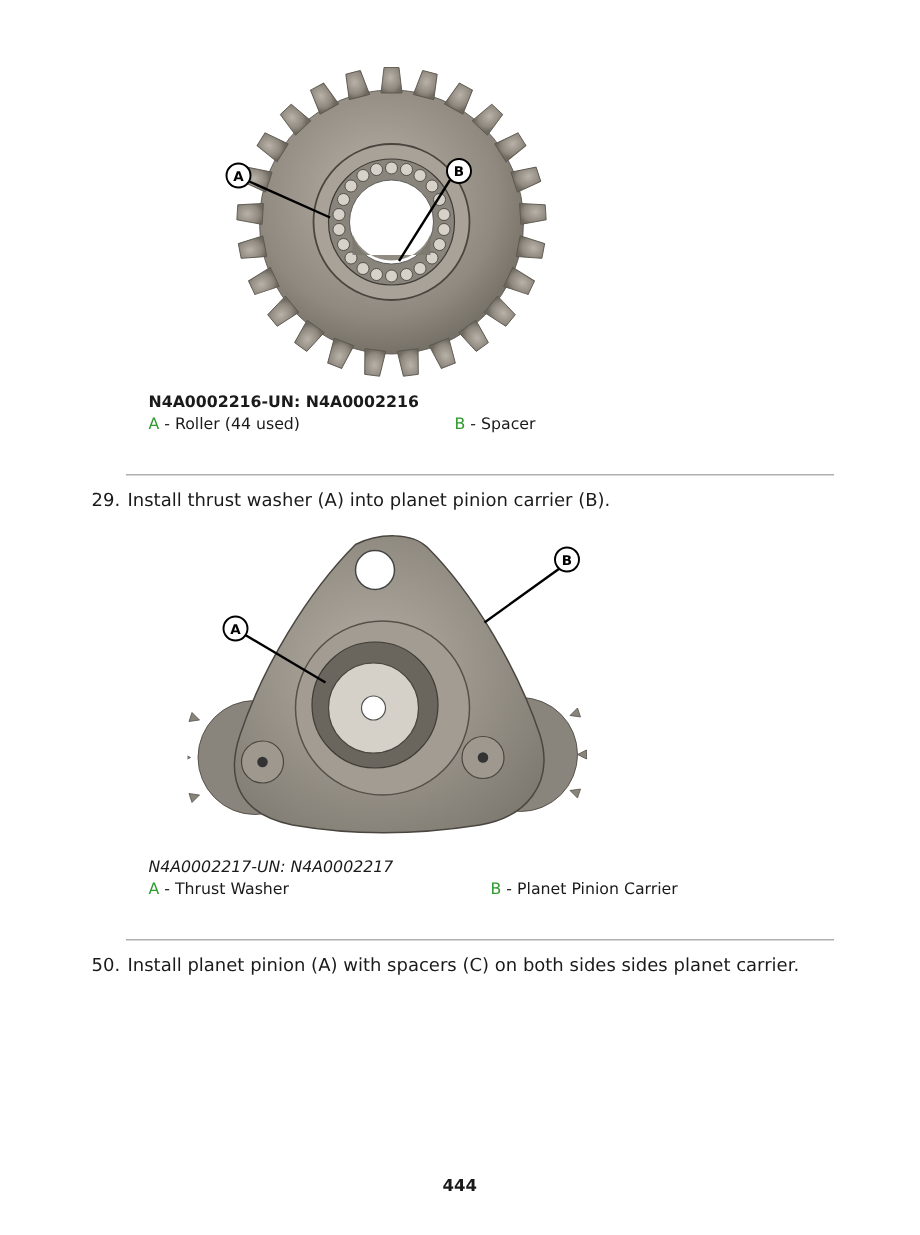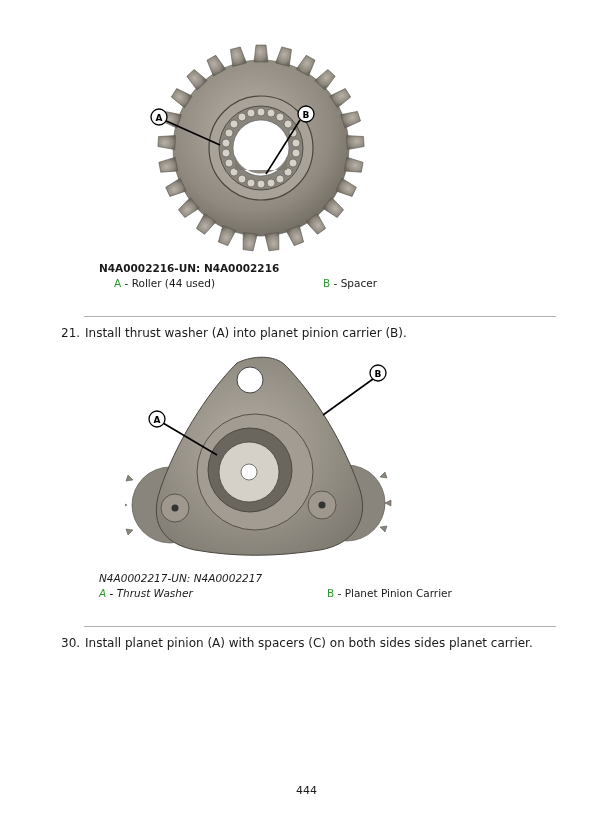--- a/index.html
+++ b/index.html
@@ -9,21 +9,21 @@
     }
     .fig { position: absolute; }
     .fig svg { display: block; }
     .caption { position: absolute; left: 99px; font-size: 10.5px; line-height: 15px; color: #1a1a1a; }
     .legend-row { position: absolute; left: 99px; font-size: 10.5px; line-height: 15px; width: 460px; }
     .legend-item { position: absolute; top: 0; white-space: nowrap; }
     .legend-letter { color: #2e9a2e; }
     .sep { position: absolute; left: 84px; width: 472px; height: 0; border-top: 1px solid #b0b0b0; }
     .step { position: absolute; left: 61px; font-size: 12px; line-height: 16px; white-space: nowrap; }
     .step .num { display: inline-block; width: 24px; }
-    .pagenum { position: absolute; left: 0; width: 613px; top: 784px; text-align: center; font-size: 11px; font-weight: normal; }
+    .pagenum { position: absolute; left: 0; width: 613px; top: 784px; text-align: center; font-size: 11px; font-weight: bold; }
   </style>
 </head>
 <body>
 
 <div class="fig" style="left:140px; top:40px;">
   <svg width="240" height="215" viewBox="0 0 240 215">
     <defs>
       <radialGradient id="g1" cx="45%" cy="40%" r="65%">
         <stop offset="0" stop-color="#b8b2a8"></stop>
         <stop offset="0.7" stop-color="#8f897f"></stop>
@@ -100,26 +100,26 @@
     </g>
     <g font-family="DejaVu Sans, sans-serif" font-size="9" font-weight="bold" text-anchor="middle" fill="#000">
       <text x="19" y="80.5">A</text>
       <text x="166" y="77.5">B</text>
     </g>
   </svg>
 </div>
 
 <div class="caption" style="top:261px;font-weight:bold;">N4A0002216-UN: N4A0002216</div>
 <div class="legend-row" style="top:276px;">
-  <span class="legend-item" style="left:0;margin-left:15px;"><span class="legend-letter">A</span><span> - Roller (44 used)</span></span>
-  <span class="legend-item" style="left:224px;text-align:center;"><span class="legend-letter">B</span><span> - Spacer</span></span>
+  <span class="legend-item" style="left:0;"><span class="legend-letter">A</span><span> - Roller (44 used)</span></span>
+  <span class="legend-item" style="left:204px;text-align:center;"><span class="legend-letter">B</span><span> - Spacer</span></span>
 </div>
 
 <div class="sep" style="top:316px;"></div>
-<div class="step" style="top:325px;"><span class="num">21.</span><span>Install thrust washer (A) into planet pinion carrier (B).</span></div>
+<div class="step" style="top:325px;"><span class="num">29.</span><span>Install thrust washer (A) into planet pinion carrier (B).</span></div>
 
 <div class="fig" style="left:125px; top:355px;">
   <svg width="270" height="210" viewBox="0 0 270 210">
     <defs>
       <radialGradient id="g2" cx="45%" cy="45%" r="70%">
         <stop offset="0" stop-color="#b4aea4"></stop>
         <stop offset="1" stop-color="#7c776e"></stop>
       </radialGradient>
     </defs>
     <g fill="#8a857c" stroke="#4f4a43" stroke-width="0.6">
@@ -154,20 +154,20 @@
     </g>
     <g font-family="DejaVu Sans, sans-serif" font-size="9" font-weight="bold" text-anchor="middle" fill="#000">
       <text x="32" y="67.5">A</text>
       <text x="253" y="21.5">B</text>
     </g>
   </svg>
 </div>
 
 <div class="caption" style="top:571px;font-style:italic;">N4A0002217-UN: N4A0002217</div>
 <div class="legend-row" style="top:586px;">
-  <span class="legend-item" style="left:0;font-style:italic;"><span class="legend-letter">A</span><span> - Thrust Washer</span></span>
+  <span class="legend-item" style="left:0;"><span class="legend-letter">A</span><span> - Thrust Washer</span></span>
   <span class="legend-item" style="left:210px;margin-left:18px;"><span class="legend-letter">B</span><span> - Planet Pinion Carrier</span></span>
 </div>
 
 <div class="sep" style="top:626px;"></div>
-<div class="step" style="top:635px;"><span class="num">30.</span><span>Install planet pinion (A) with spacers (C) on both sides sides planet carrier.</span></div>
+<div class="step" style="top:635px;"><span class="num">50.</span><span>Install planet pinion (A) with spacers (C) on both sides sides planet carrier.</span></div>
 
 <div class="pagenum">444</div>
 
 </body></html>

